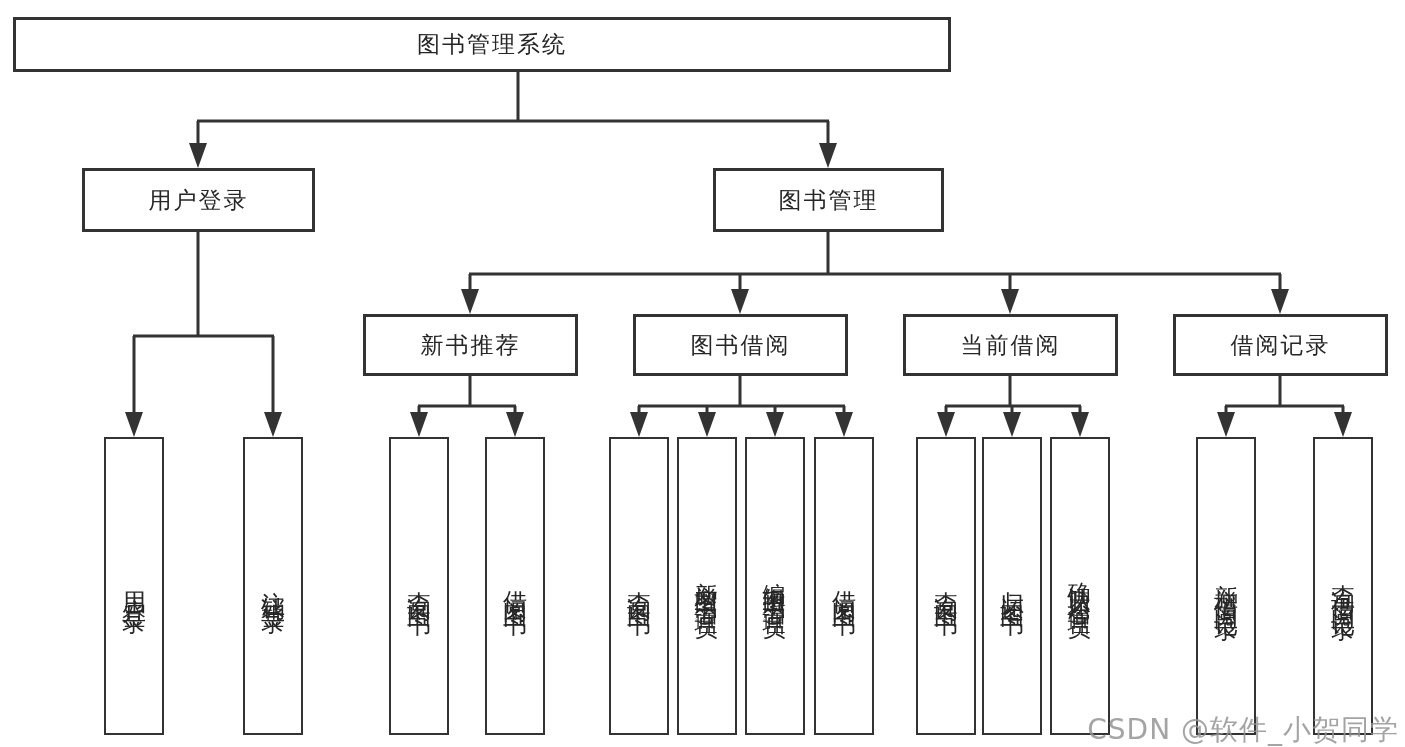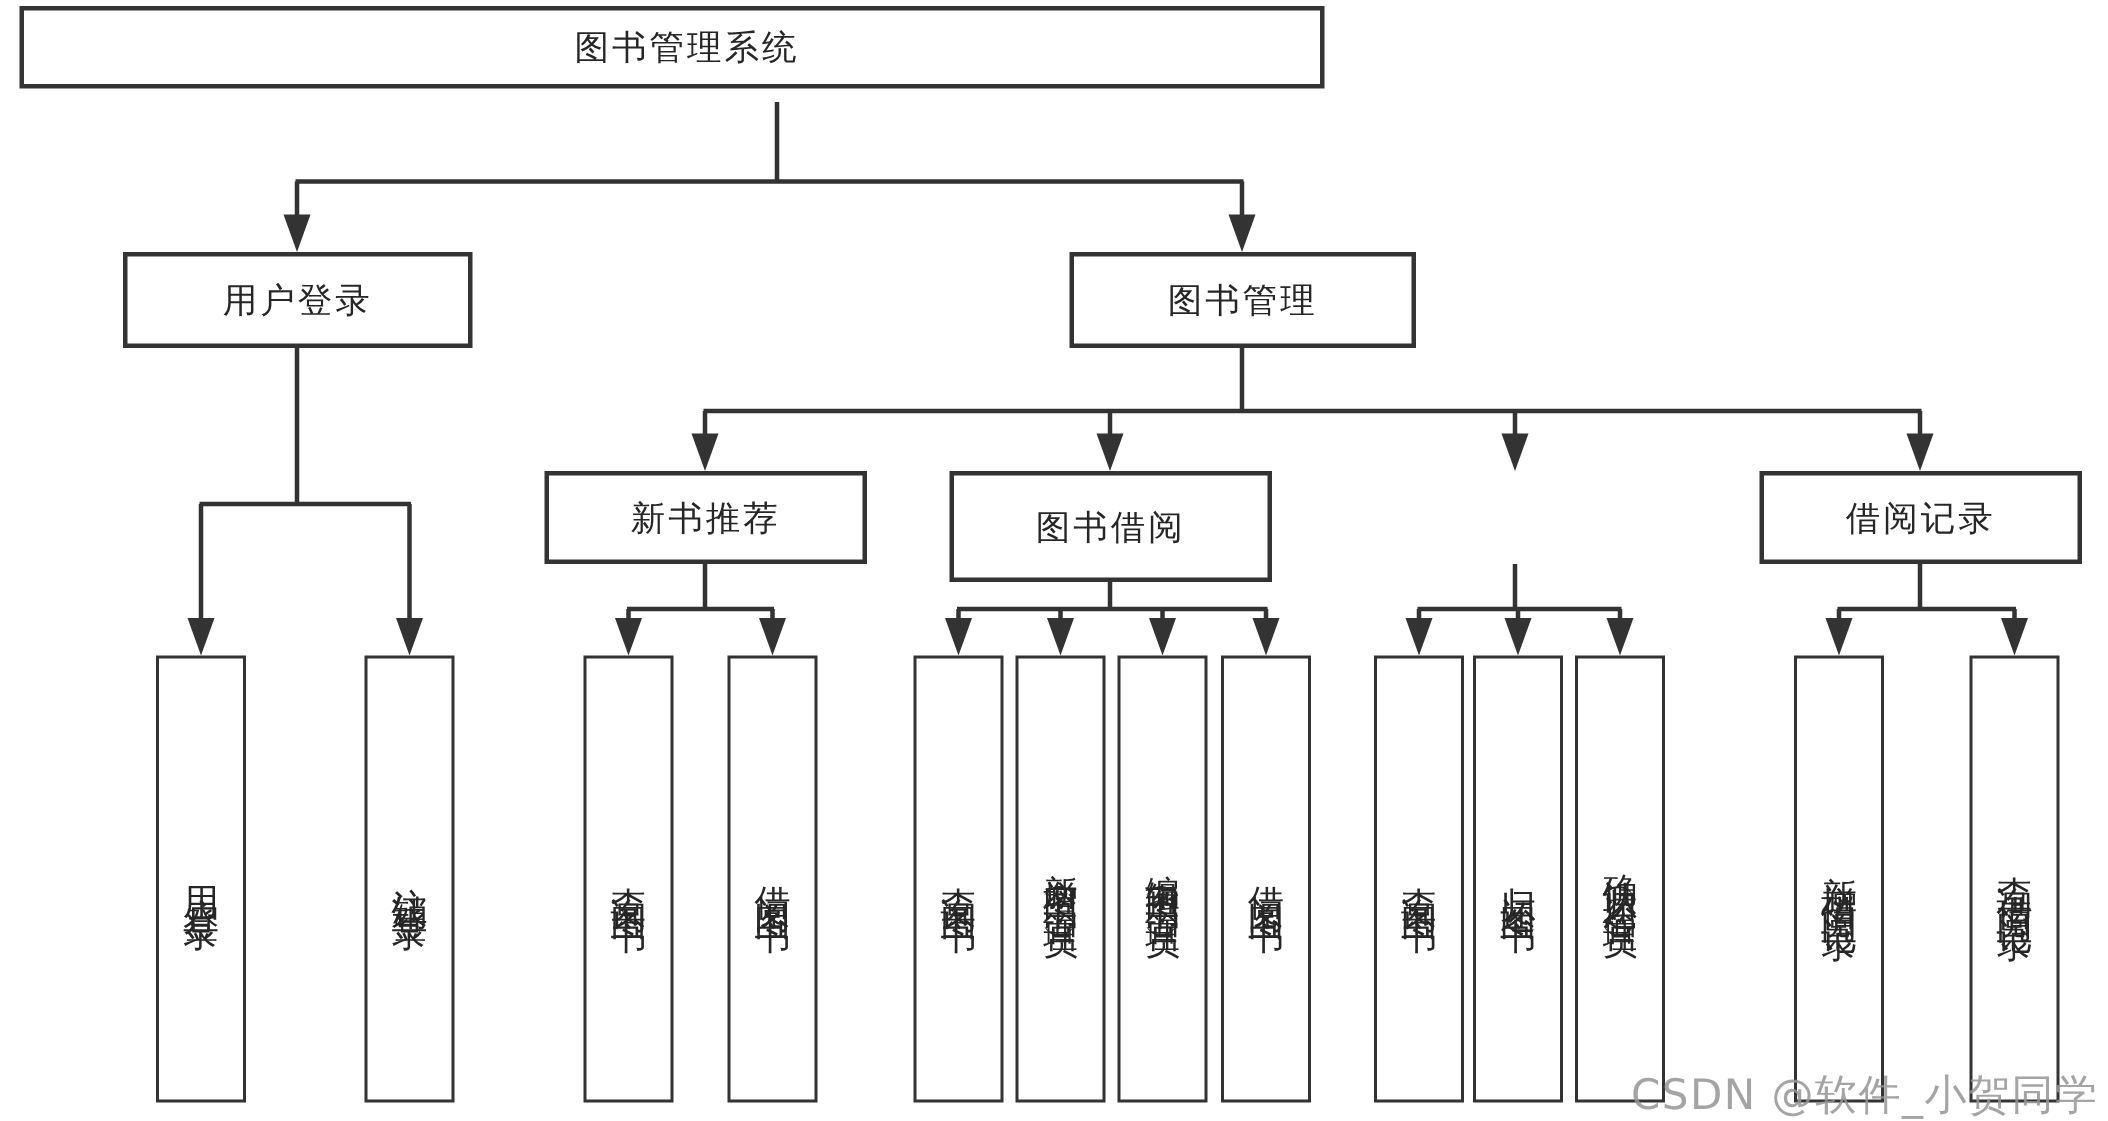--- a/index.html
+++ b/index.html
@@ -102,27 +102,28 @@
       <polygon points="766,412 784,412 775,437"></polygon>
       <polygon points="835,412 853,412 844,437"></polygon>
       <polygon points="937,412 955,412 946,437"></polygon>
       <polygon points="1003,412 1021,412 1012,437"></polygon>
       <polygon points="1071,412 1089,412 1080,437"></polygon>
       <polygon points="1217,412 1235,412 1226,437"></polygon>
       <polygon points="1334,412 1352,412 1343,437"></polygon>
     </g>
   </svg>
 
-  <div class="node" style="left:13px; top:4px; width:870px; height:55px;padding-left:20px;">图书管理系统</div>
+  <div class="node" style="left:13px; top:17px; width:938px; height:55px;padding-left:20px;">图书管理系统</div>
 
   <div class="node" style="left:82px; top:168px; width:233px; height:64px;">用户登录</div>
   <div class="node" style="left:713px; top:168px; width:231px; height:64px;">图书管理</div>
 
   <div class="node" style="left:363px; top:314px; width:215px; height:62px;">新书推荐</div>
-  <div class="node" style="left:633px; top:314px; width:215px; height:74px;">图书借阅</div>
+  <div class="node" style="left:633px; top:314px; width:215px; height:62px;">图书借阅</div>
+  <div class="node" style="left:903px; top:314px; width:215px; height:62px;">当前借阅</div>
   <div class="node" style="left:1173px; top:314px; width:215px; height:62px;text-align:right;">借阅记录</div>
 
   <div class="node leaf" style="left:104px;">用户登录</div>
   <div class="node leaf" style="left:243px;">注销登录</div>
 
   <div class="node leaf" style="left:389px;">查询图书</div>
   <div class="node leaf" style="left:485px;">借阅图书</div>
 
   <div class="node leaf" style="left:609px;">查询图书</div>
   <div class="node leaf long" style="left:677px;">新增图书（管理员）</div>

